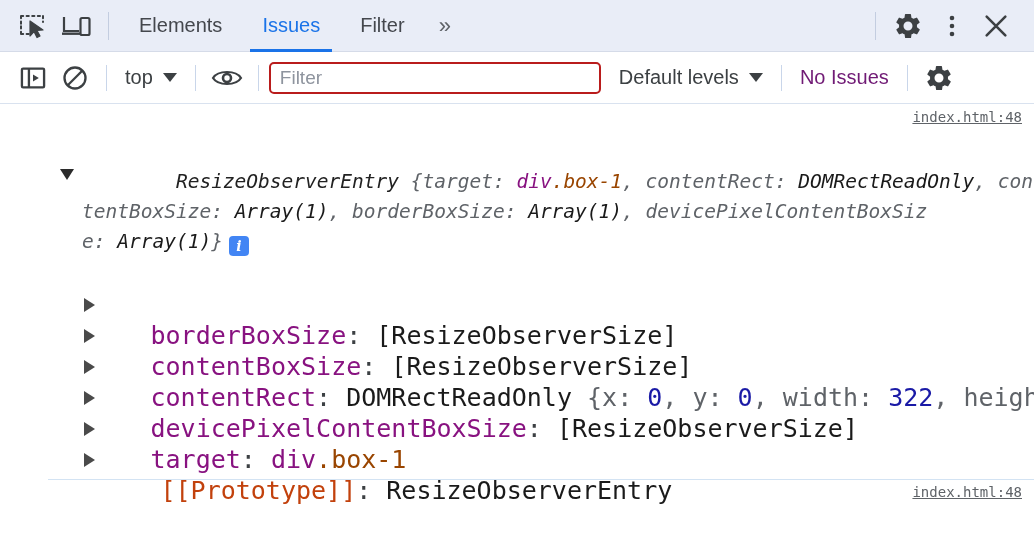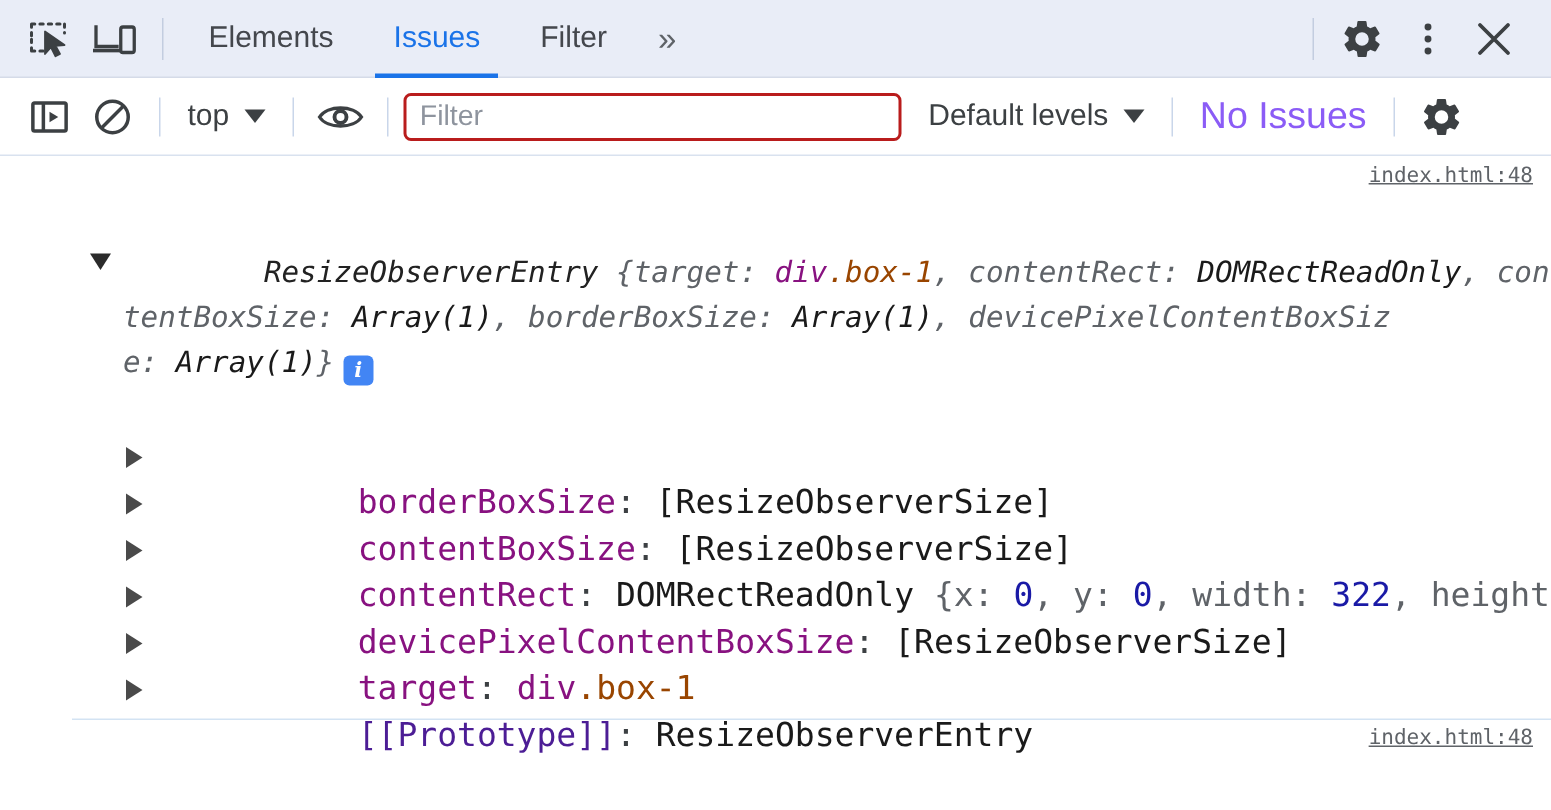--- a/index.html
+++ b/index.html
@@ -107,21 +107,21 @@
     border-radius: 5px;
     background: #fff;
     font-size: 19px;
     font-family: "Liberation Sans", sans-serif;
     color: #202124;
     padding: 0 9px;
     outline: none;
   }
   .filter-input::placeholder { color: #8e949e; }
   .ct-text {
-    font-size: 25px; color: #8b5cf6;
+    font-size: 20px; color: #701a75;
     padding: 0 8px; height: 36px;
     display: flex; align-items: center;
     cursor: pointer; white-space: nowrap;
   }
 
   
   .console-body {
     flex: 1 1 auto;
     background: #ffffff;
     overflow: hidden;
@@ -196,29 +196,28 @@
     cursor: pointer;
     font-weight: bold;
   }
 
   
   .props { padding: 2px 0 0 0; }
   .prop-row {
     position: relative;
     height: 31px;
     line-height: 31px;
-    padding-left: 106px;
     font-family: "DejaVu Sans Mono", monospace;
-    font-size: 22px;
+    font-size: 25px;
     white-space: pre;
     cursor: default;
   }
   .prop-row .tri-right { left: 84px; top: 9px; }
   .p-name  { color: #881280; }
-  .p-name-gray { color: #4c1d95; }
+  .p-name-gray { color: #c2410c; margin-left: 10px; }
   .p-colon { color: #3c4043; }
   .p-obj   { color: #1a1a1a; }
   .p-sub   { color: #5f6368; }
   .p-num   { color: #1a1aa6; }
   .p-tag   { color: #881280; }
   .p-cls   { color: #994500; }
 </style>
 </head>
 <body>
 

